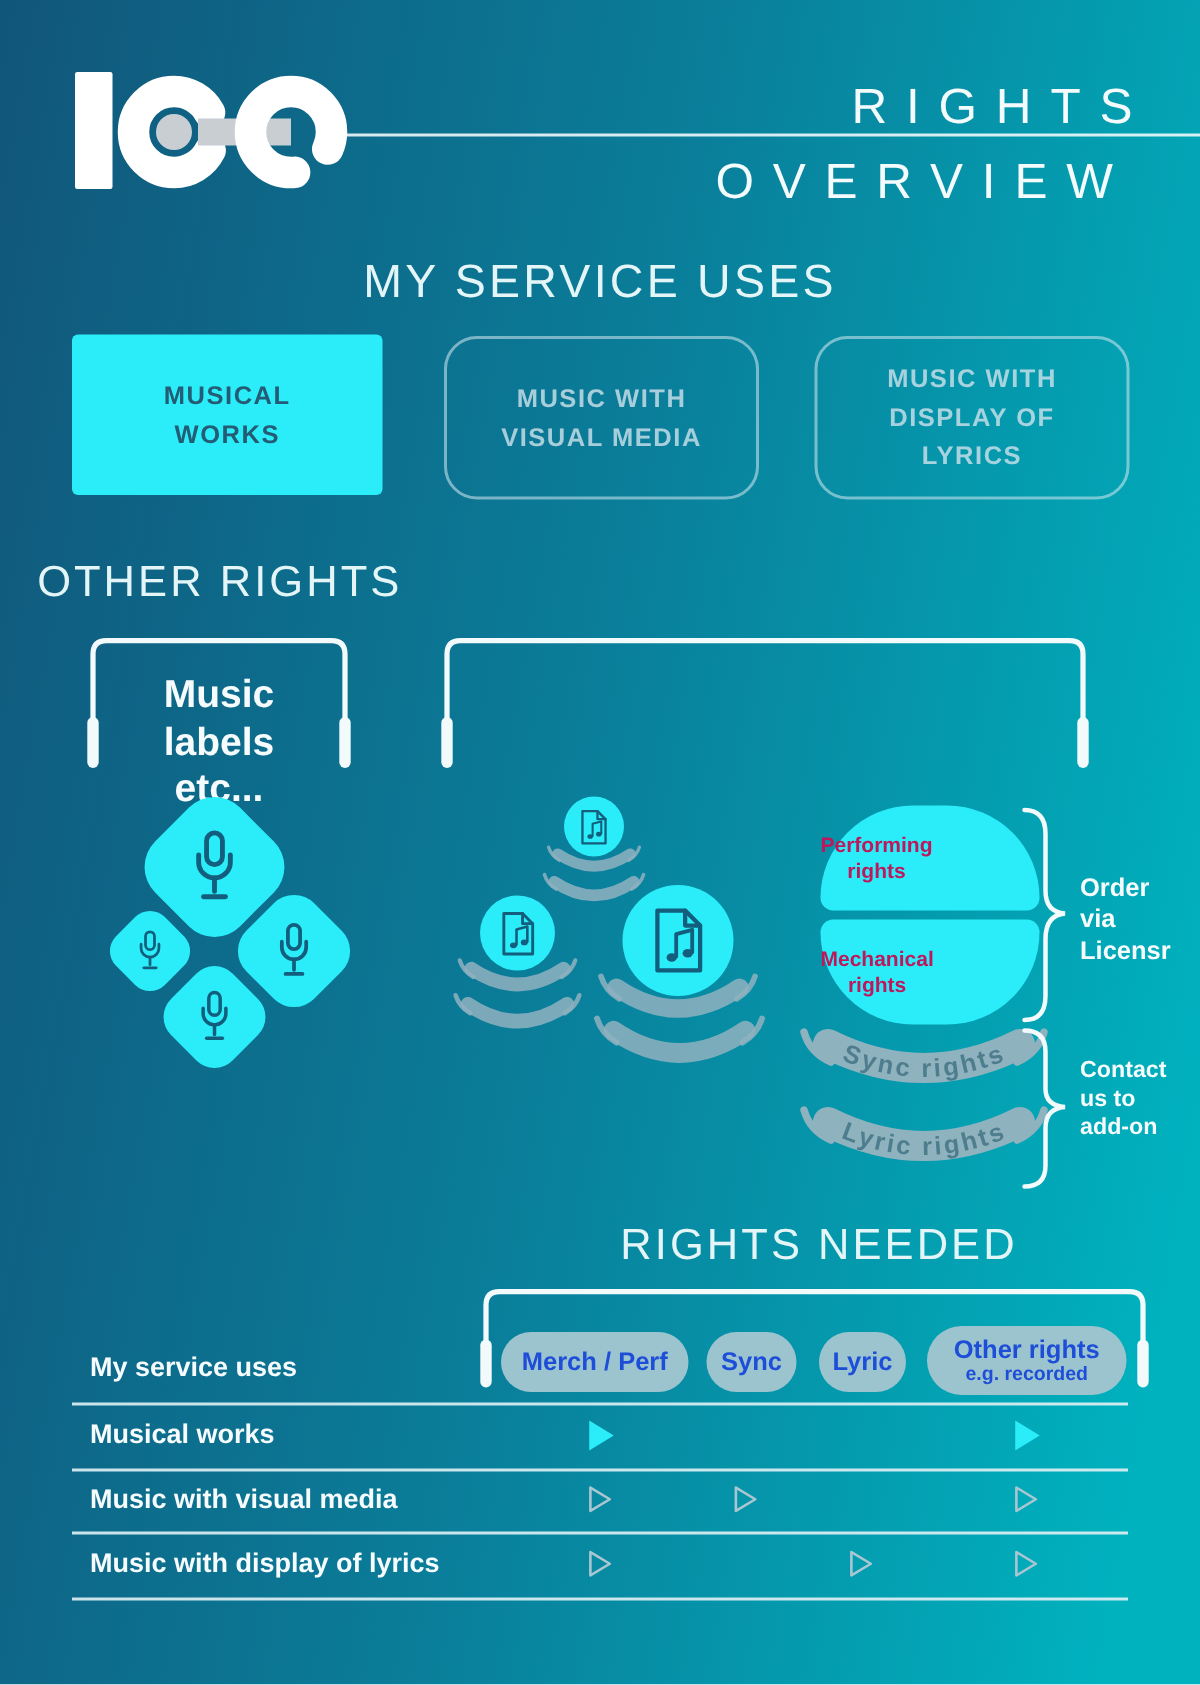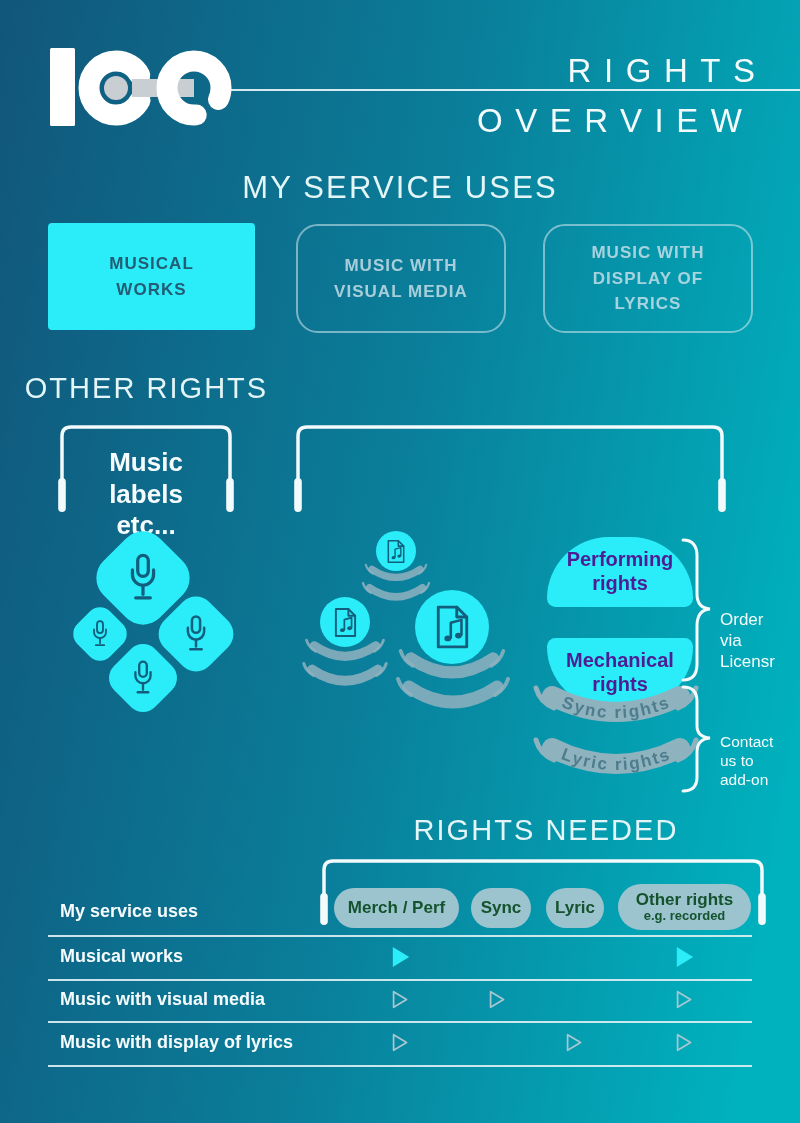--- a/index.html
+++ b/index.html
@@ -34,34 +34,34 @@
   .diamond{background:#2BEDF9;transform:rotate(45deg);display:flex;align-items:center;justify-content:center;}
   .diamond > svg{transform:rotate(-45deg);}
   .disc{background:#2BEDF9;border-radius:50%;display:flex;align-items:center;justify-content:center;}
   .icon-stroke{fill:none;stroke:#125E7C;stroke-width:2;stroke-linecap:round;stroke-linejoin:round;}
   .icon-fill{fill:#125E7C;}
 
   .wave-band{fill:none;stroke:#8FB2BF;stroke-width:13;stroke-linecap:round;opacity:.85;}
   .wave-tip{fill:none;stroke:#8FB2BF;stroke-width:4;stroke-linecap:round;opacity:.85;}
 
   
-  .half{background:#2BEDF9;display:flex;align-items:center;justify-content:center;text-align:center;
-    color:#4c1d95;font-size:20px;font-weight:700;line-height:1.18;}
+  .half{background:#2BEDF9;display:flex;align-items:center;text-align:center;
+    color:#be185d;font-size:14px;font-weight:700;line-height:1.18;}
   .half-top{border-radius:73px 73px 10px 10px;}
   .half-bot{border-radius:10px 10px 73px 73px;}
 
-  .note{color:#F6FCFD;font-weight:400;margin-top:28px;}
+  .note{color:#F6FCFD;font-weight:700;}
 
   
   .band{fill:none;stroke:#8FB2BF;stroke-width:20;stroke-linecap:round;}
   .band-tip{fill:none;stroke:#8FB2BF;stroke-width:5;stroke-linecap:round;}
   .banner-text{fill:#4E7D8D;font-size:17px;font-weight:700;letter-spacing:1.5px;font-family:"Liberation Sans",sans-serif;}
 
   
-  .pill{background:#9CC4CF;border-radius:20px;color:#14532d;font-weight:700;}
+  .pill{background:#9CC4CF;border-radius:20px;color:#1d4ed8;font-weight:700;}
   .pill-label{font-size:17px;line-height:18px;}
   .pill-sub{font-size:13px;line-height:14px;}
   .tbl-line{height:2px;background:rgba(224,241,245,.9);}
   .row-label{color:#F6FCFD;font-size:18px;font-weight:700;}
   .mark-cell{width:20px;height:22px;}
 </style>
 </head>
 <body>
 
 <div class="canvas">
@@ -202,21 +202,21 @@
     <path class="wave-tip" d="M5,3 Q8,13 18,19"></path>
       <path class="wave-tip" d="M115,3 Q112,13 102,19"></path>
     <path class="wave-band" d="M16,11 Q60,41 104,11"></path>
   </svg>
 
   <div class="abs" style="left:547px;top:537px;width:146px;height:146px;">
     <div class="half half-top pre" style="position:absolute;left:0;top:0;width:146px;height:70px;">
       <span>Performing
 rights</span>
     </div>
-    <div class="half half-bot pre" style="position:absolute;left:0;top:76px;width:146px;height:70px;margin-top:25px;">
+    <div class="half half-bot pre" style="position:absolute;left:0;top:76px;width:146px;height:70px;">
       <span>Mechanical
 rights</span>
     </div>
   </div>
 
   <svg class="abs" style="left:676px;top:536px;" width="42" height="150" viewBox="0 0 42 150">
     <path class="brace" d="M7,4 Q21,4 21,20 L21,58 Q21,72 34,73 Q21,74 21,90 L21,128 Q21,144 7,144"></path>
   </svg>
   <div class="abs note pre" style="left:720px;top:581px;width:80px;font-size:17px;line-height:21px;">Order
 via

